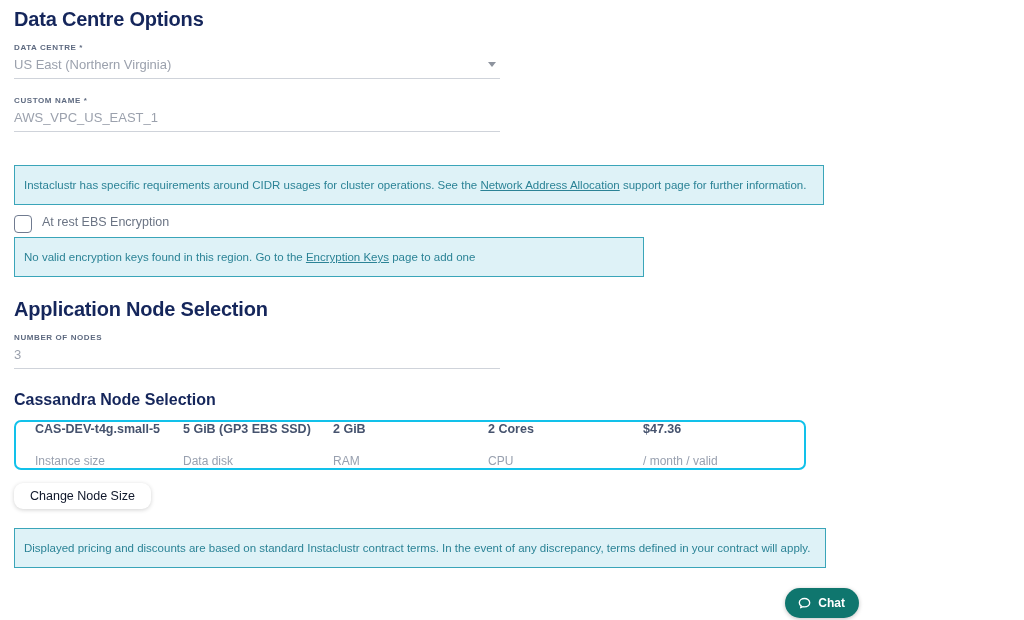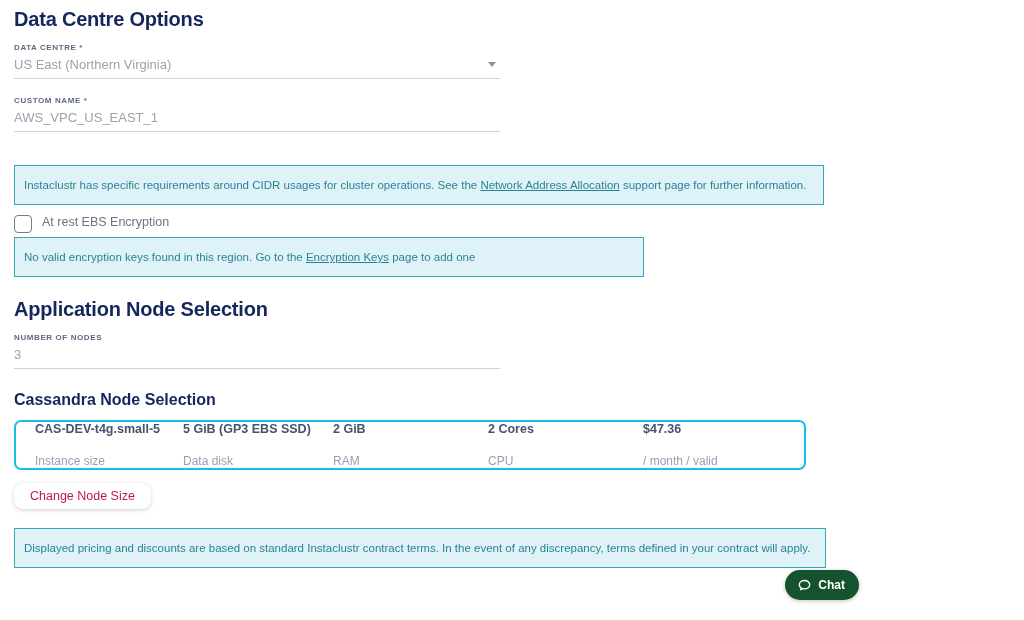--- a/index.html
+++ b/index.html
@@ -37,26 +37,26 @@
     background:#fff; display:flex; align-items:center; padding:9px 0 9px 19px;
     height:50px; margin-bottom:13px; cursor:pointer; }
   .node-col { display:flex; flex-direction:column; }
   .node-col .v { font-size:12.5px; font-weight:bold; color:#46536e; margin-bottom:18px; }
   .node-col .l { font-size:12px; color:#98a0af; }
   .nc1 { width:148px; } .nc2 { width:150px; } .nc3 { width:155px; }
   .nc4 { width:155px; } .nc5 { flex:1; }
 
   .btn { display:inline-flex; align-items:center; justify-content:center;
     border:none; cursor:pointer; font-family:"Liberation Sans", sans-serif; }
-  .btn-white { background:#ffffff; color:#be185d; font-size:12.5px;
+  .btn-white { background:#ffffff; color:#0f172a; font-size:12.5px;
     border-radius:9px; box-shadow:0 1px 4px rgba(0,0,0,0.18); }
   .btn-change { height:26px; padding:0 16px; margin-bottom:19px; }
 
-  .chat-btn { position:absolute; right:6px; bottom:20px; height:30px;
-    background:#14532d; border-radius:15px; display:flex; align-items:center;
+  .chat-btn { position:absolute; right:6px; bottom:2px; height:30px;
+    background:#0f766e; border-radius:15px; display:flex; align-items:center;
     padding:0 14px 0 12px; cursor:pointer; box-shadow:0 1px 4px rgba(0,0,0,0.25);justify-content:flex-end; }
   .chat-btn svg { width:15px; height:15px; margin-right:6px; }
   .chat-btn span { color:#ffffff; font-size:12px; font-weight:bold; }
 </style>
 </head>
 <body>
 
 <div class="page">
   <div class="content">
 

